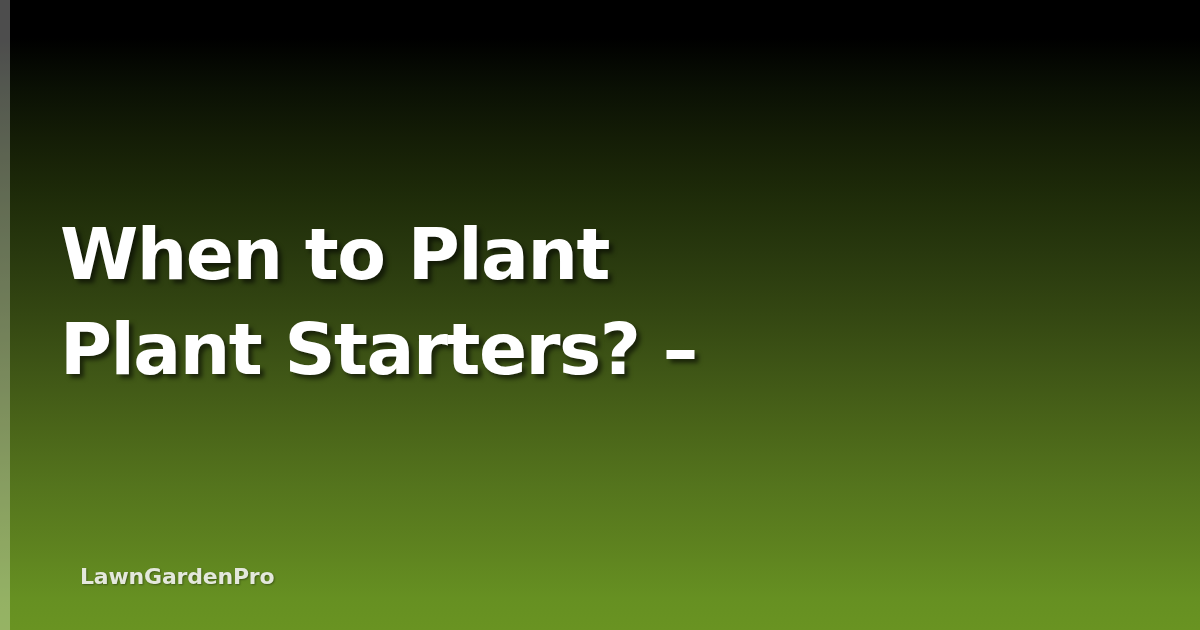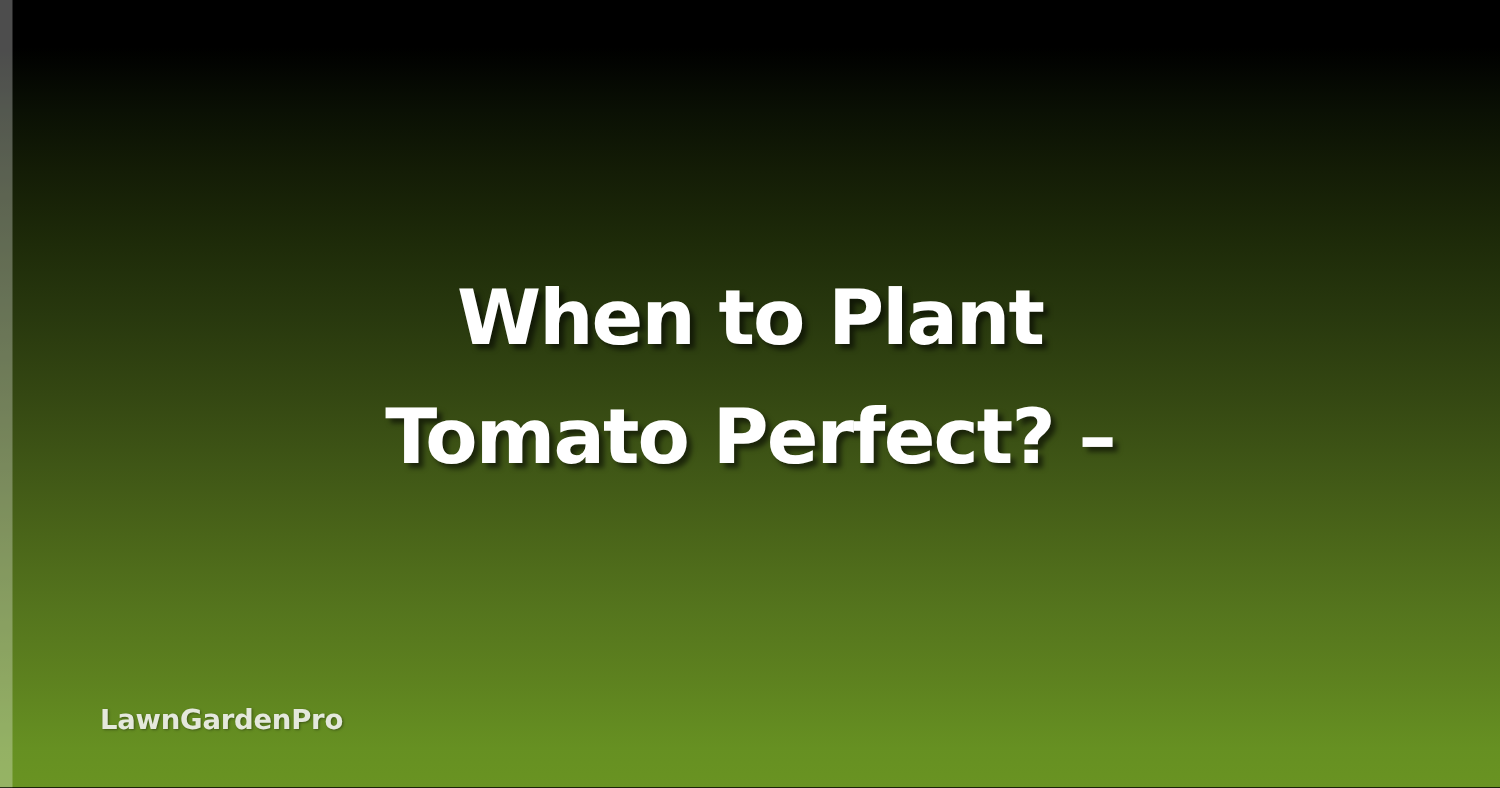--- a/index.html
+++ b/index.html
@@ -56,23 +56,23 @@
     inset: 0;
     display: flex;
     flex-direction: column;
     justify-content: center;
     align-items: center;
     padding: 0 60px;
   }
 
   .headline {
     width: 100%;
-    text-align: center;
+    text-align: left;
     color: #ffffff;
-    font-size: 61px;
+    font-size: 71px;
     line-height: 95px;
     font-weight: 700;
     letter-spacing: -1.5px;
     text-shadow: 4px 4px 4px rgba(0, 0, 0, 0.55);
     margin-top: -26px;
   }
 
   .headline .line { display: block; white-space: nowrap; }
 
   .brand {
@@ -92,19 +92,19 @@
 
 <div class="card">
 
   <div class="backdrop"></div>
 
   <div class="edge-strip"></div>
 
   <div class="content">
     <h1 class="headline">
       <span class="line">When to Plant</span>
-      <span class="line">Tomato Perfect? –</span>
+      <span class="line">Plant Starters? –</span>
     </h1>
   </div>
 
   <div class="brand">LawnGardenPro</div>
 
 </div>
 
 </body></html>

